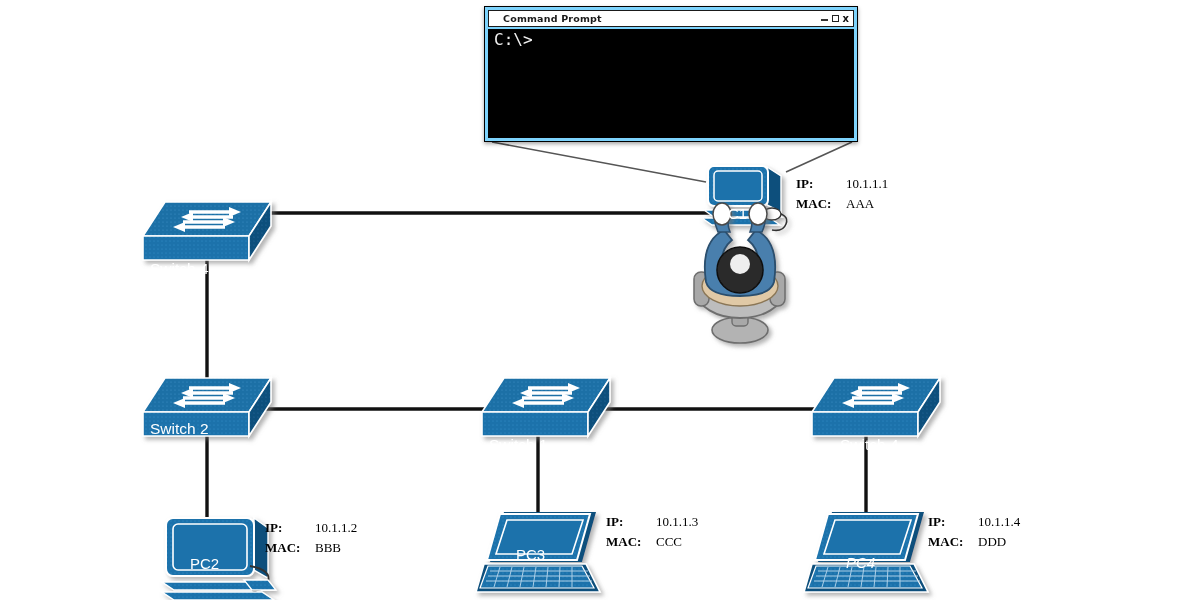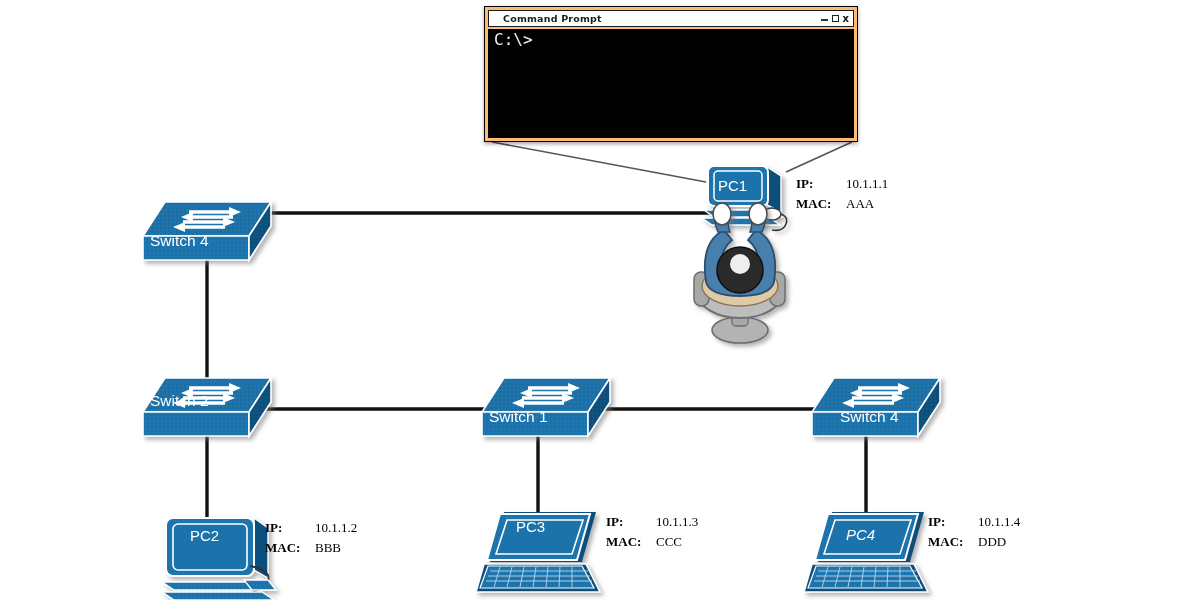--- a/index.html
+++ b/index.html
@@ -26,21 +26,21 @@
     left: 0;
   }
 
   
   .cmd-window {
     position: absolute;
     left: 484px;
     top: 6px;
     width: 374px;
     height: 136px;
-    background: #fdba74;
+    background: #7dd3fc;
     border: 1px solid #000000;
     box-sizing: border-box;
     box-shadow: 0 2px 4px rgba(0,0,0,0.35);
   }
   .cmd-titlebar {
     position: absolute;
     left: 3px;
     top: 3px;
     right: 3px;
     height: 17px;
@@ -105,20 +105,21 @@
     white-space: pre;
   }
 
   
   .dev-label {
     position: absolute;
     font-family: "Liberation Sans", sans-serif;
     color: #ffffff;
     white-space: nowrap;
     pointer-events: none;
+    margin-top: 28px;
   }
   .switch-label {
     font-size: 15.5px;
   }
   .pc-label {
     font-size: 15px;
   }
 
   
   .info-block {

